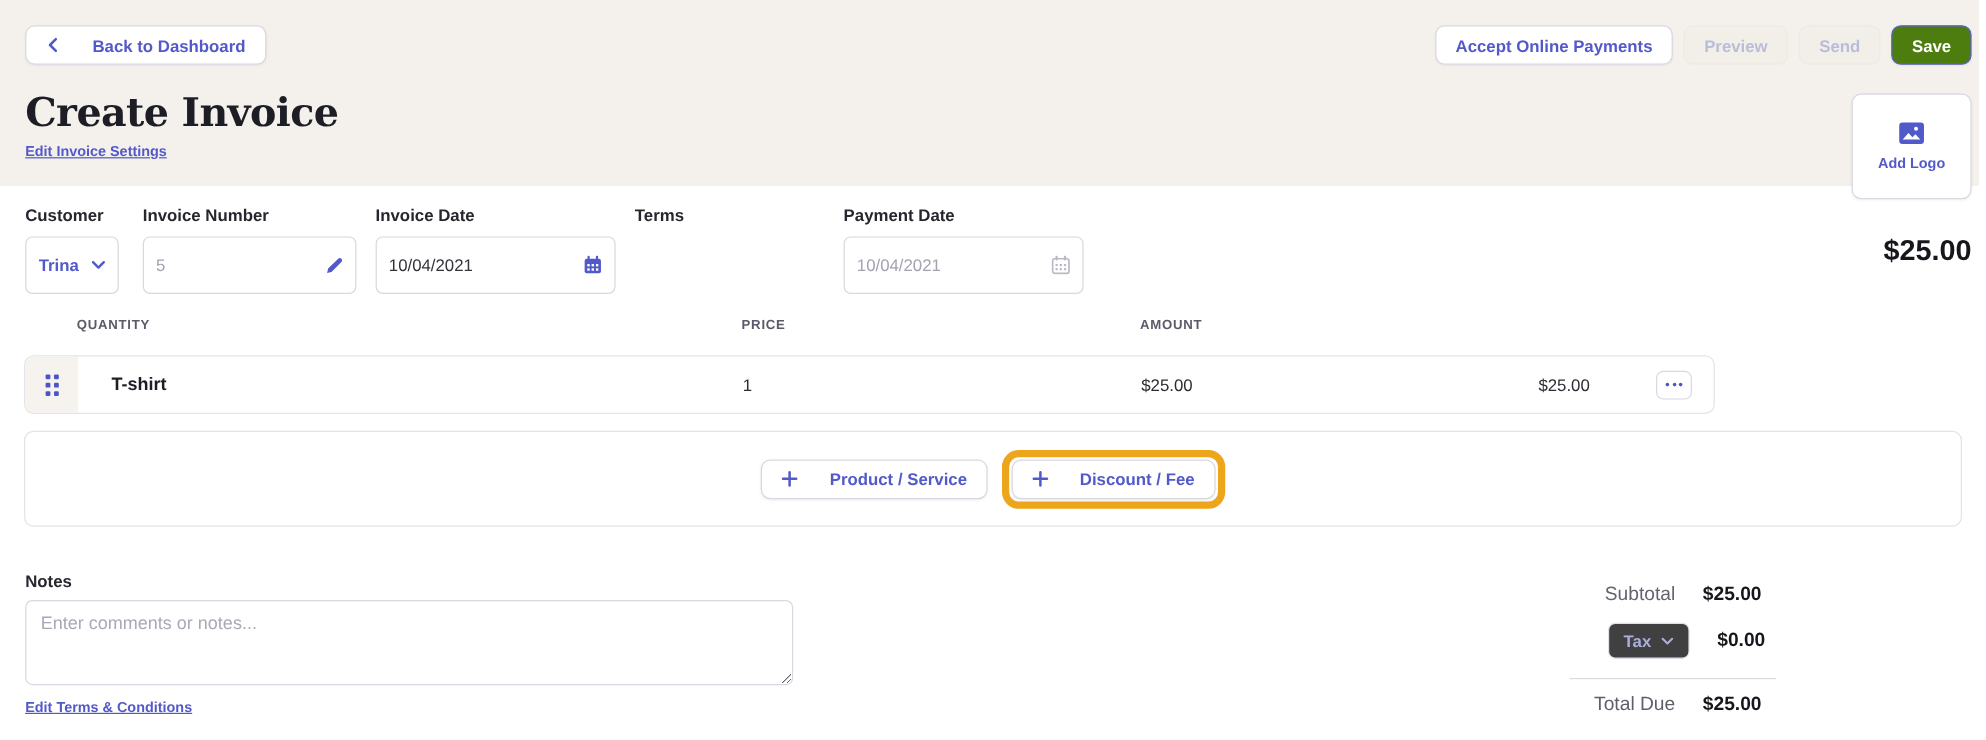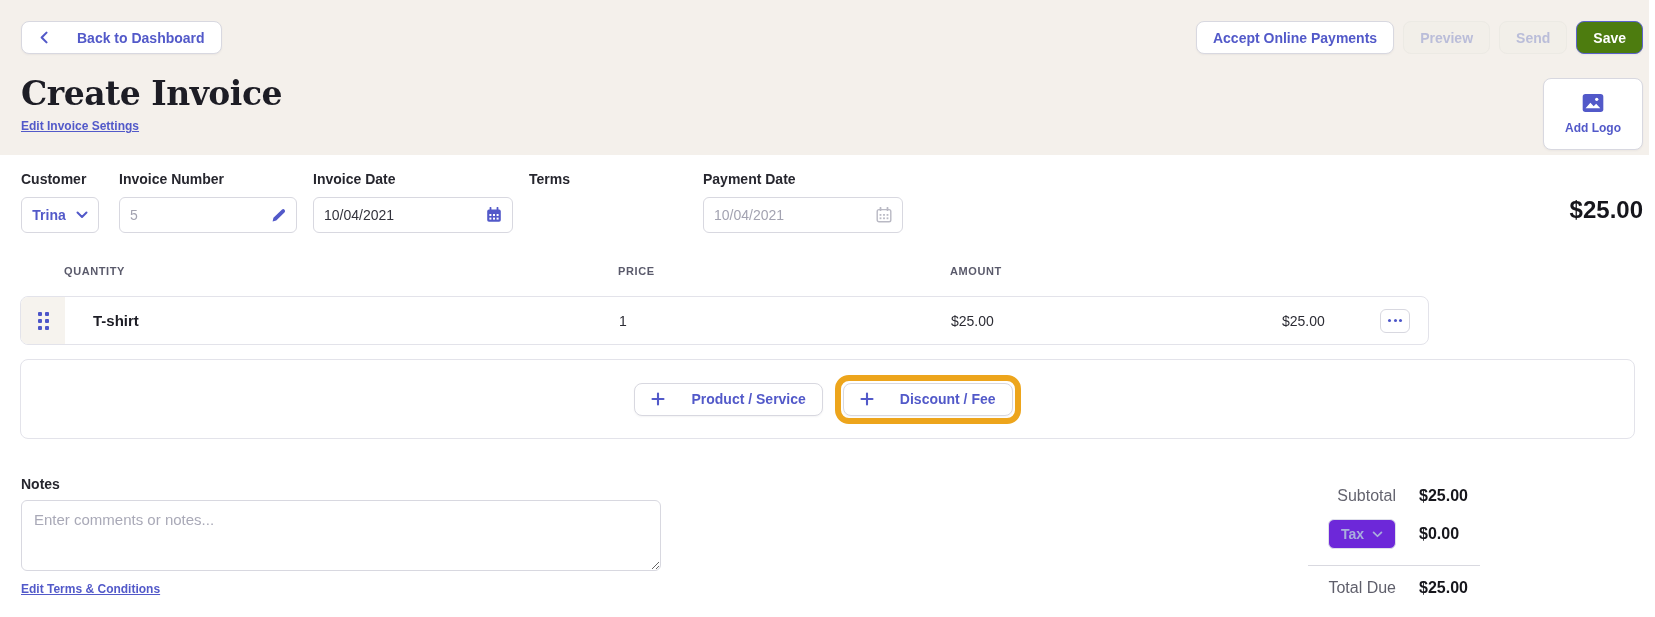--- a/index.html
+++ b/index.html
@@ -20,31 +20,31 @@
 
   .back-btn { position:absolute; left:21px; top:21px; }
   .header-actions { position:absolute; right:12px; top:21px; display:flex; gap:9px; }
 
   .page-title { position:absolute; left:21px; top:74px; font-family:"DejaVu Serif", serif;
                 font-size:33px; font-weight:bold; color:#1d1d25; letter-spacing:-0.5px; }
   .settings-link { position:absolute; left:21px; top:119px; font-size:12px; font-weight:bold;
                    color:#5259c9; text-decoration:underline; cursor:pointer; }
 
   
-  .logo-card { position:absolute; right:12px; top:78px; width:100px; height:72px; background:#fff;
+  .logo-card { position:absolute; right:12px; top:78px; width:100px; height:88px; background:#fff;
                border:1px solid #d8d8e0; border-radius:8px; display:flex; flex-direction:column;
                align-items:center; justify-content:center; gap:8px; cursor:pointer;
                box-shadow:0 1px 2px rgba(60,60,80,0.05); }
   .logo-card .label { font-size:12px; font-weight:bold; color:#5259c9; }
   .invoice-total { position:absolute; right:12px; top:196px; font-size:24px; font-weight:bold; color:#16161c; }
 
   
   .field { position:absolute; top:171px; }
   .field .flabel { display:block; font-size:14px; font-weight:bold; color:#26262e; margin-bottom:10px; }
-  .control { display:flex; align-items:center; height:36px; border:1px solid #d8d8e0;
+  .control { display:flex; align-items:center; height:48px; border:1px solid #d8d8e0;
              border-radius:6px; background:#fff; padding:0 10px; font-size:14px; }
   .control.dd { font-weight:bold; color:#5259c9; gap:10px; cursor:pointer; justify-content:center; }
   .control input { border:none; outline:none; flex:1; font-size:14px; min-width:0;
                    font-family:"Liberation Sans", sans-serif; background:transparent; color:#33333c; }
   .control input.muted { color:#a3a3b1; }
   .f-customer { left:21px; }  .f-customer .control { width:78px; }
   .f-invnum   { left:119px; } .f-invnum .control { width:178px; }
   .f-invdate  { left:313px; } .f-invdate .control { width:200px; }
   .f-terms    { left:529px; } .f-terms .control { width:158px; }
   .f-paydate  { left:703px; } .f-paydate .control { width:200px; }
@@ -81,22 +81,22 @@
                 font-family:"Liberation Sans", sans-serif; outline:none; }
   .notes-area::placeholder { color:#a9a9b7; }
   .tc-link { position:absolute; left:21px; top:582px; font-size:12px; font-weight:bold; color:#5259c9;
              text-decoration:underline; cursor:pointer; }
 
   
   .totals { position:absolute; left:1308px; top:487px; width:180px; }
   .t-row { display:flex; align-items:center; margin-bottom:14px; }
   .t-label { width:88px; text-align:right; font-size:16px; color:#64646f; }
   .t-val { margin-left:23px; font-size:16px; font-weight:bold; color:#16161c; }
-  .tax-btn { width:68px; height:30px; margin-left:20px; border:1px solid #dfe0ea; border-radius:6px;
-             background:#6d28d9; display:flex; align-items:center; justify-content:center; gap:8px;
+  .tax-btn { width:68px; height:30px; margin-left:32px; border:1px solid #dfe0ea; border-radius:6px;
+             background:#404040; display:flex; align-items:center; justify-content:center; gap:8px;
              font-size:14px; font-weight:bold; color:#a9aedd; cursor:pointer; }
   .t-divider { height:1px; background:#d9d9e0; margin:16px 0 13px 0; width:172px; }
   .t-row.total .t-label { color:#5f5f6b; }
 
   svg { display:block; }
 </style>
 </head>
 <body>
 
 <div class="page">

